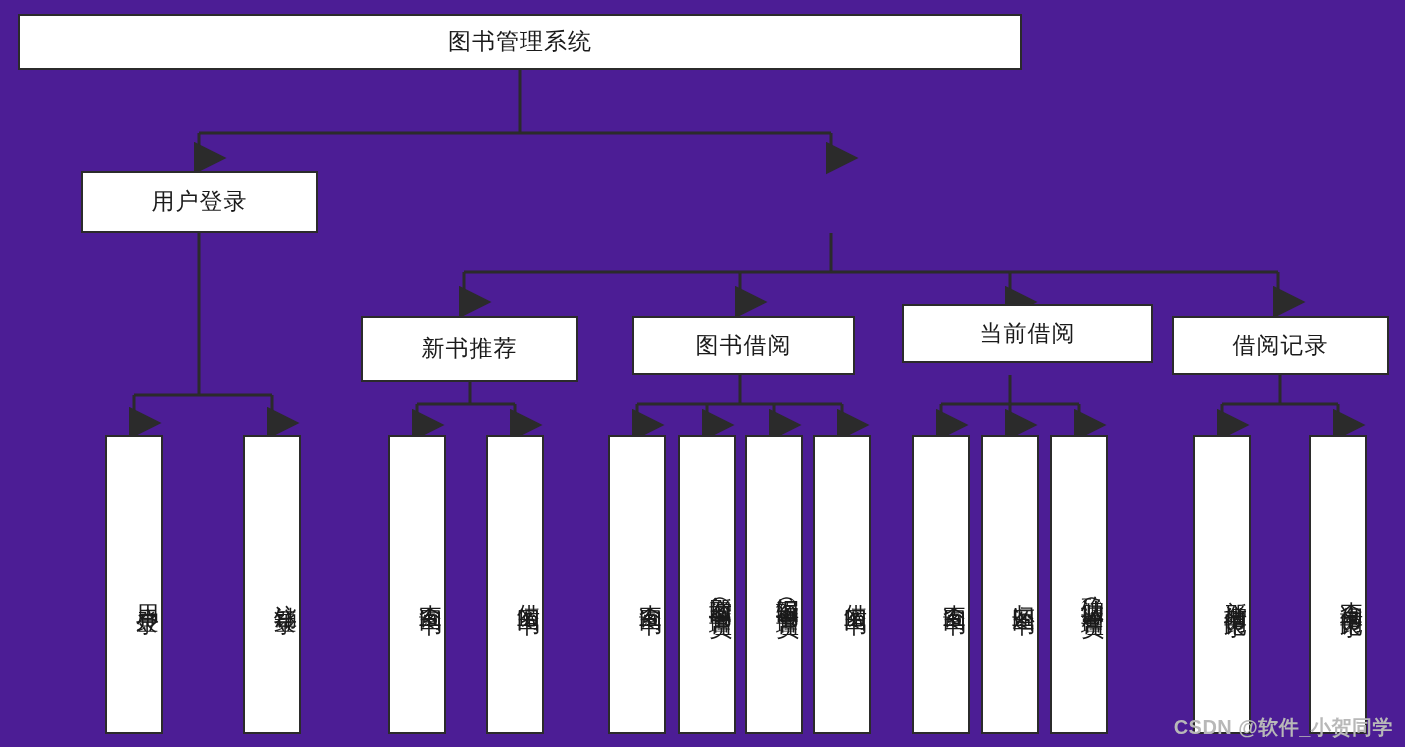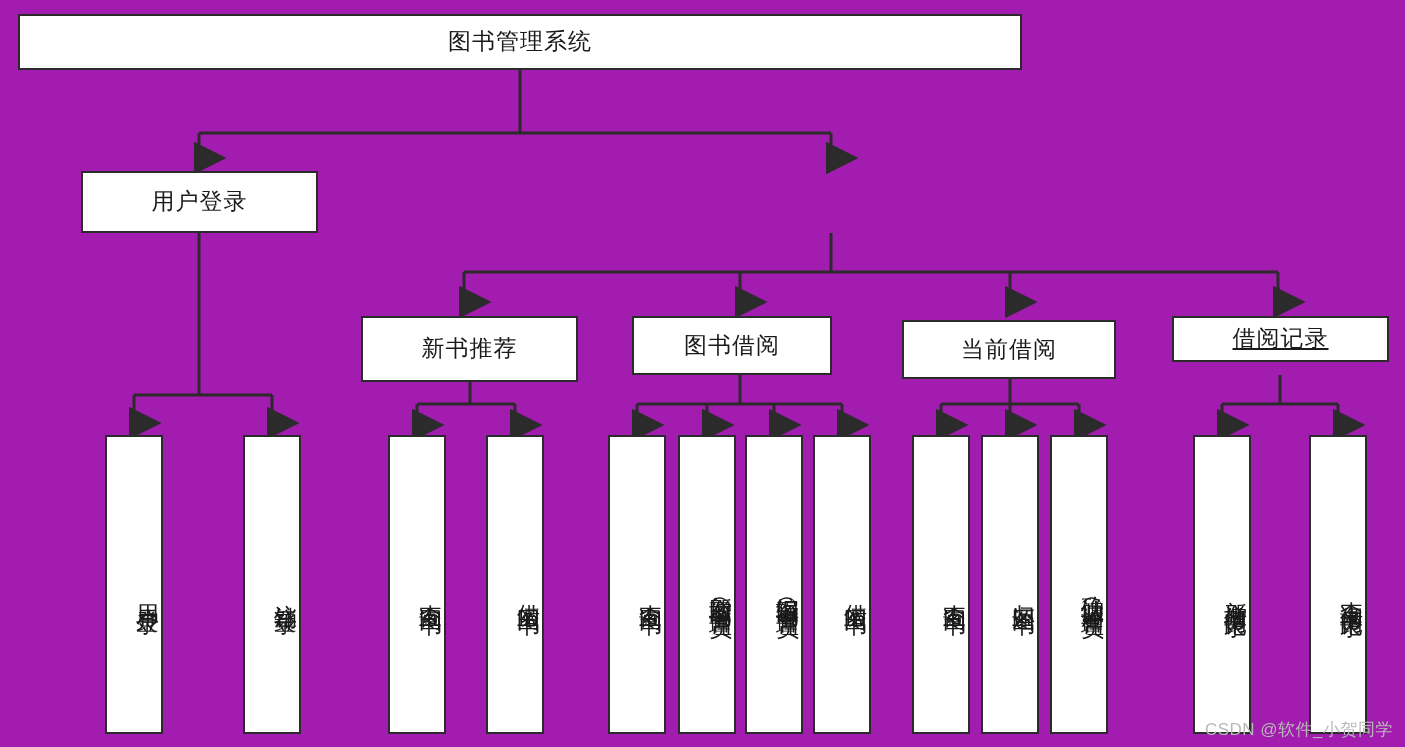--- a/index.html
+++ b/index.html
@@ -11,21 +11,21 @@
     width: 1405px;
     height: 747px;
     font-family: "Liberation Sans", "DejaVu Sans", sans-serif;
     overflow: hidden;
     position: relative;
   }
   #diagram-root {
     position: relative;
     width: 1405px;
     height: 747px;
-    background: #a21caf;
+    background: #4c1d95;
   }
   svg#wires {
     position: absolute;
     left: 0;
     top: 0;
     width: 1405px;
     height: 747px;
     pointer-events: none;
   }
   .node {
@@ -56,24 +56,25 @@
   }
   .node.vertical .vlabel {
     writing-mode: vertical-rl;
     text-orientation: upright;
     display: block;
   }
   .watermark {
     position: absolute;
     right: 12px;
     bottom: 6px;
-    font-size: 17px;
+    font-size: 20px;
     color: #b8b8b8;
     white-space: nowrap;
     letter-spacing: 0.5px;
+    font-weight: bold;
   }
 </style>
 </head>
 <body>
 
 <div id="diagram-root">
 
   <svg id="wires" viewBox="0 0 1405 747" xmlns="http://www.w3.org/2000/svg">
     <defs>
       <marker id="arrow" viewBox="0 0 12 12" refX="6" refY="10" markerWidth="11" markerHeight="11" orient="auto-start-reverse">
@@ -128,27 +129,27 @@
     <span>图书管理系统</span>
   </div>
 
   <div class="node horizontal" style="left:81px; top:171px; width:237px; height:62px;">
     <span>用户登录</span>
   </div>
 
   <div class="node horizontal" style="left:361px; top:316px; width:217px; height:66px;">
     <span>新书推荐</span>
   </div>
-  <div class="node horizontal" style="left:632px; top:316px; width:200px; height:59px;">
+  <div class="node horizontal" style="left:632px; top:316px; width:223px; height:59px;">
     <span>图书借阅</span>
   </div>
-  <div class="node horizontal" style="left:902px; top:320px; width:214px; height:59px;">
+  <div class="node horizontal" style="left:902px; top:304px; width:251px; height:59px;">
     <span>当前借阅</span>
   </div>
-  <div class="node horizontal" style="left:1172px; top:316px; width:217px; height:46px;text-decoration:underline;">
+  <div class="node horizontal" style="left:1172px; top:316px; width:217px; height:59px;">
     <span>借阅记录</span>
   </div>
 
   <div class="node vertical" style="left:105px; top:435px; width:58px; height:299px;">
     <span class="vlabel">用户登录</span>
   </div>
   <div class="node vertical" style="left:243px; top:435px; width:58px; height:299px;">
     <span class="vlabel">注销登录</span>
   </div>
 

